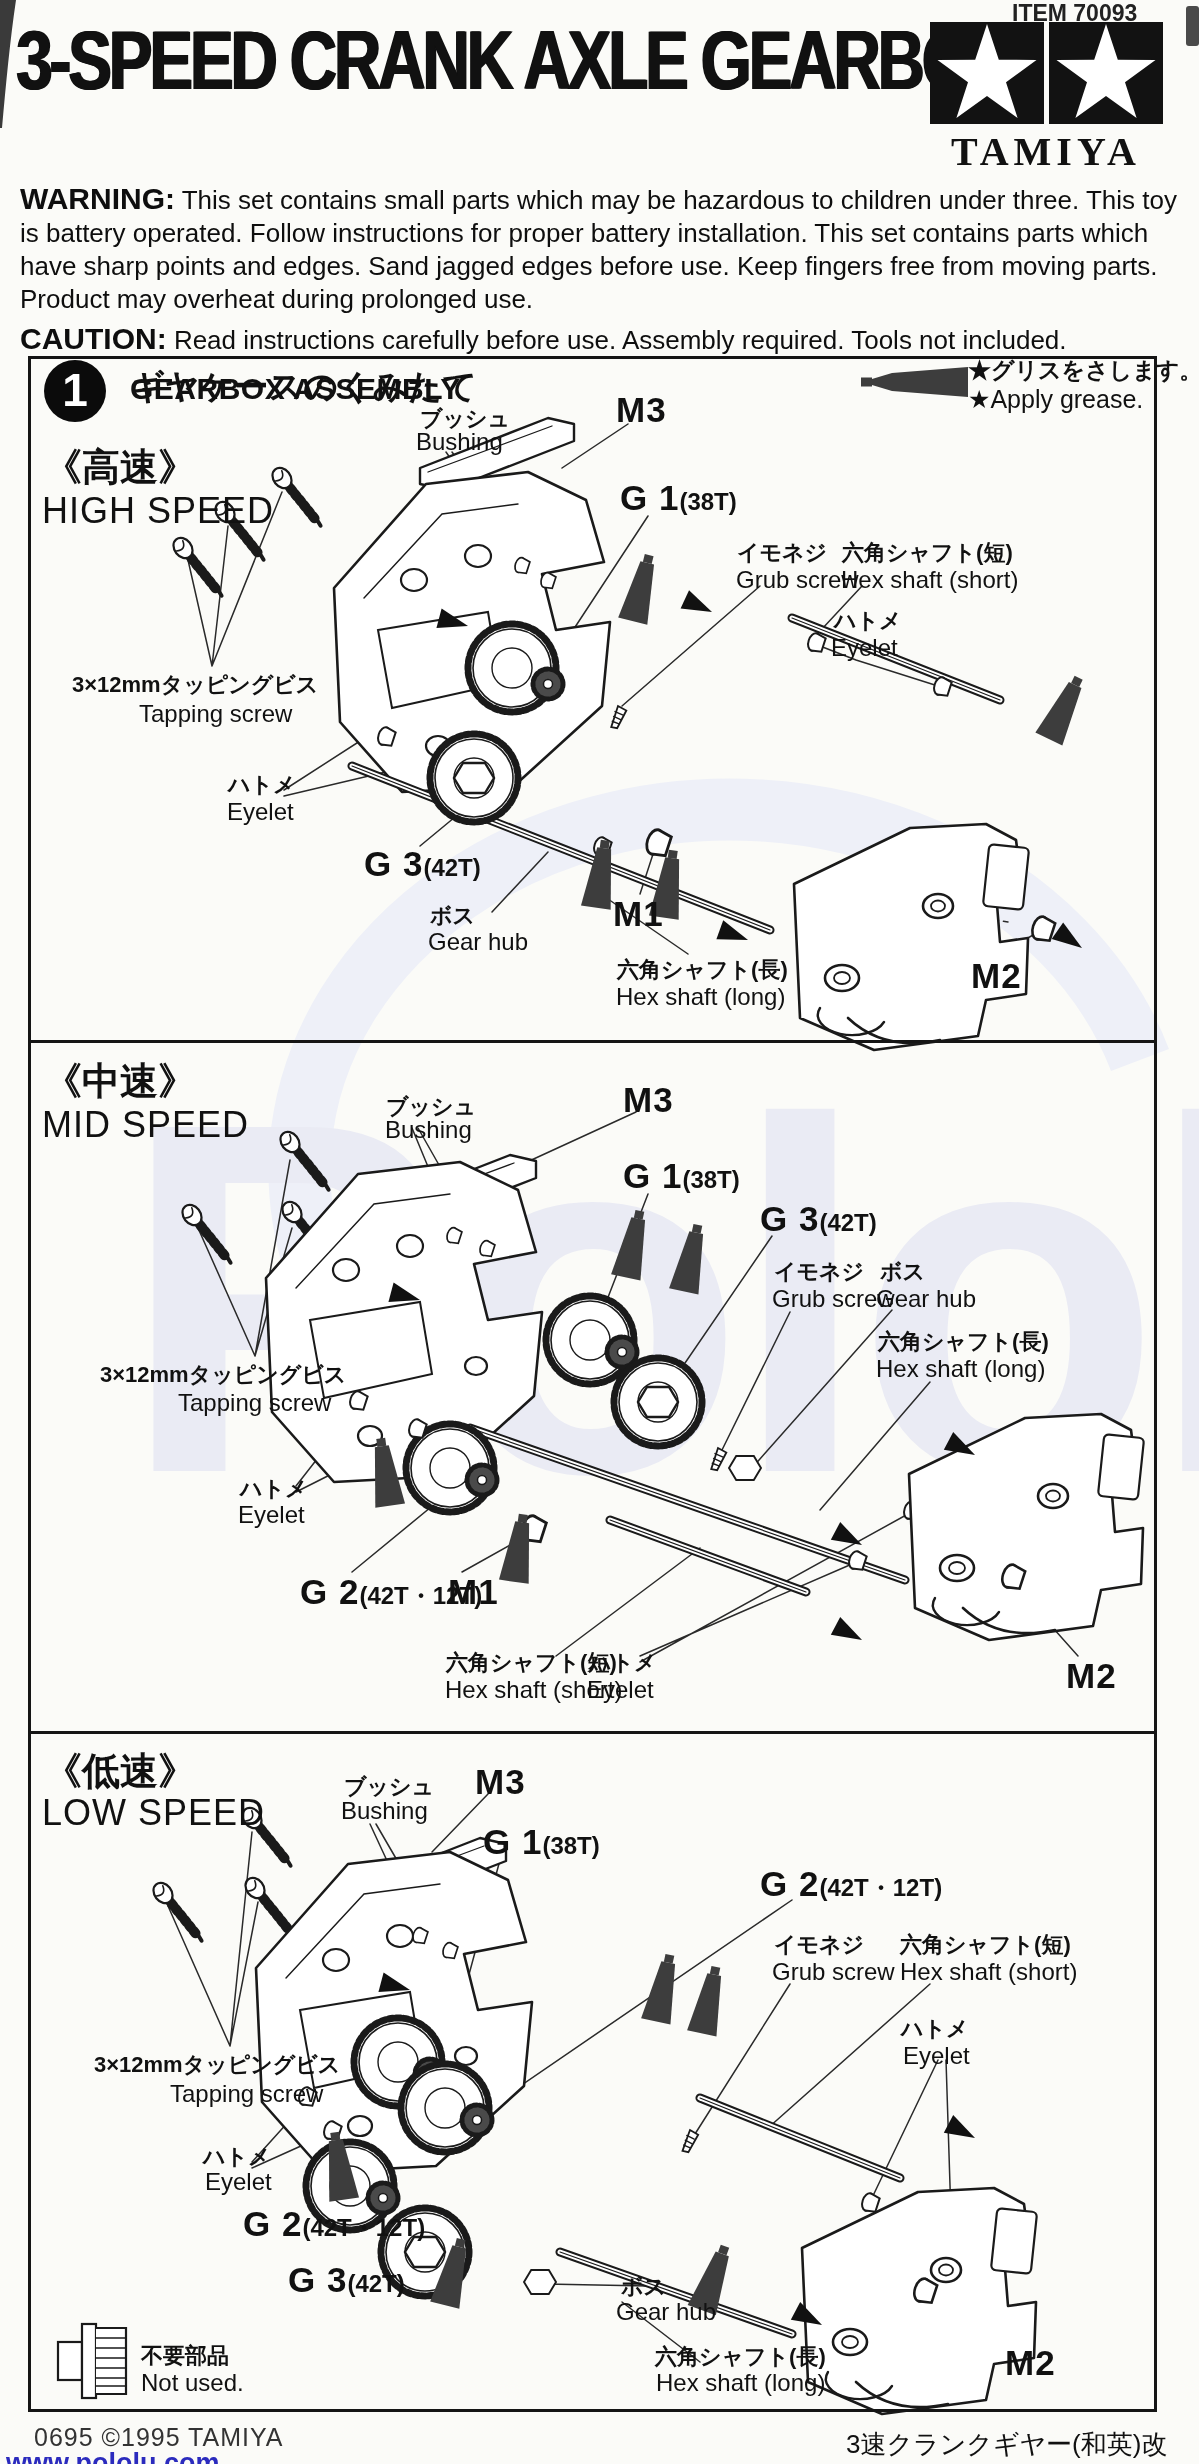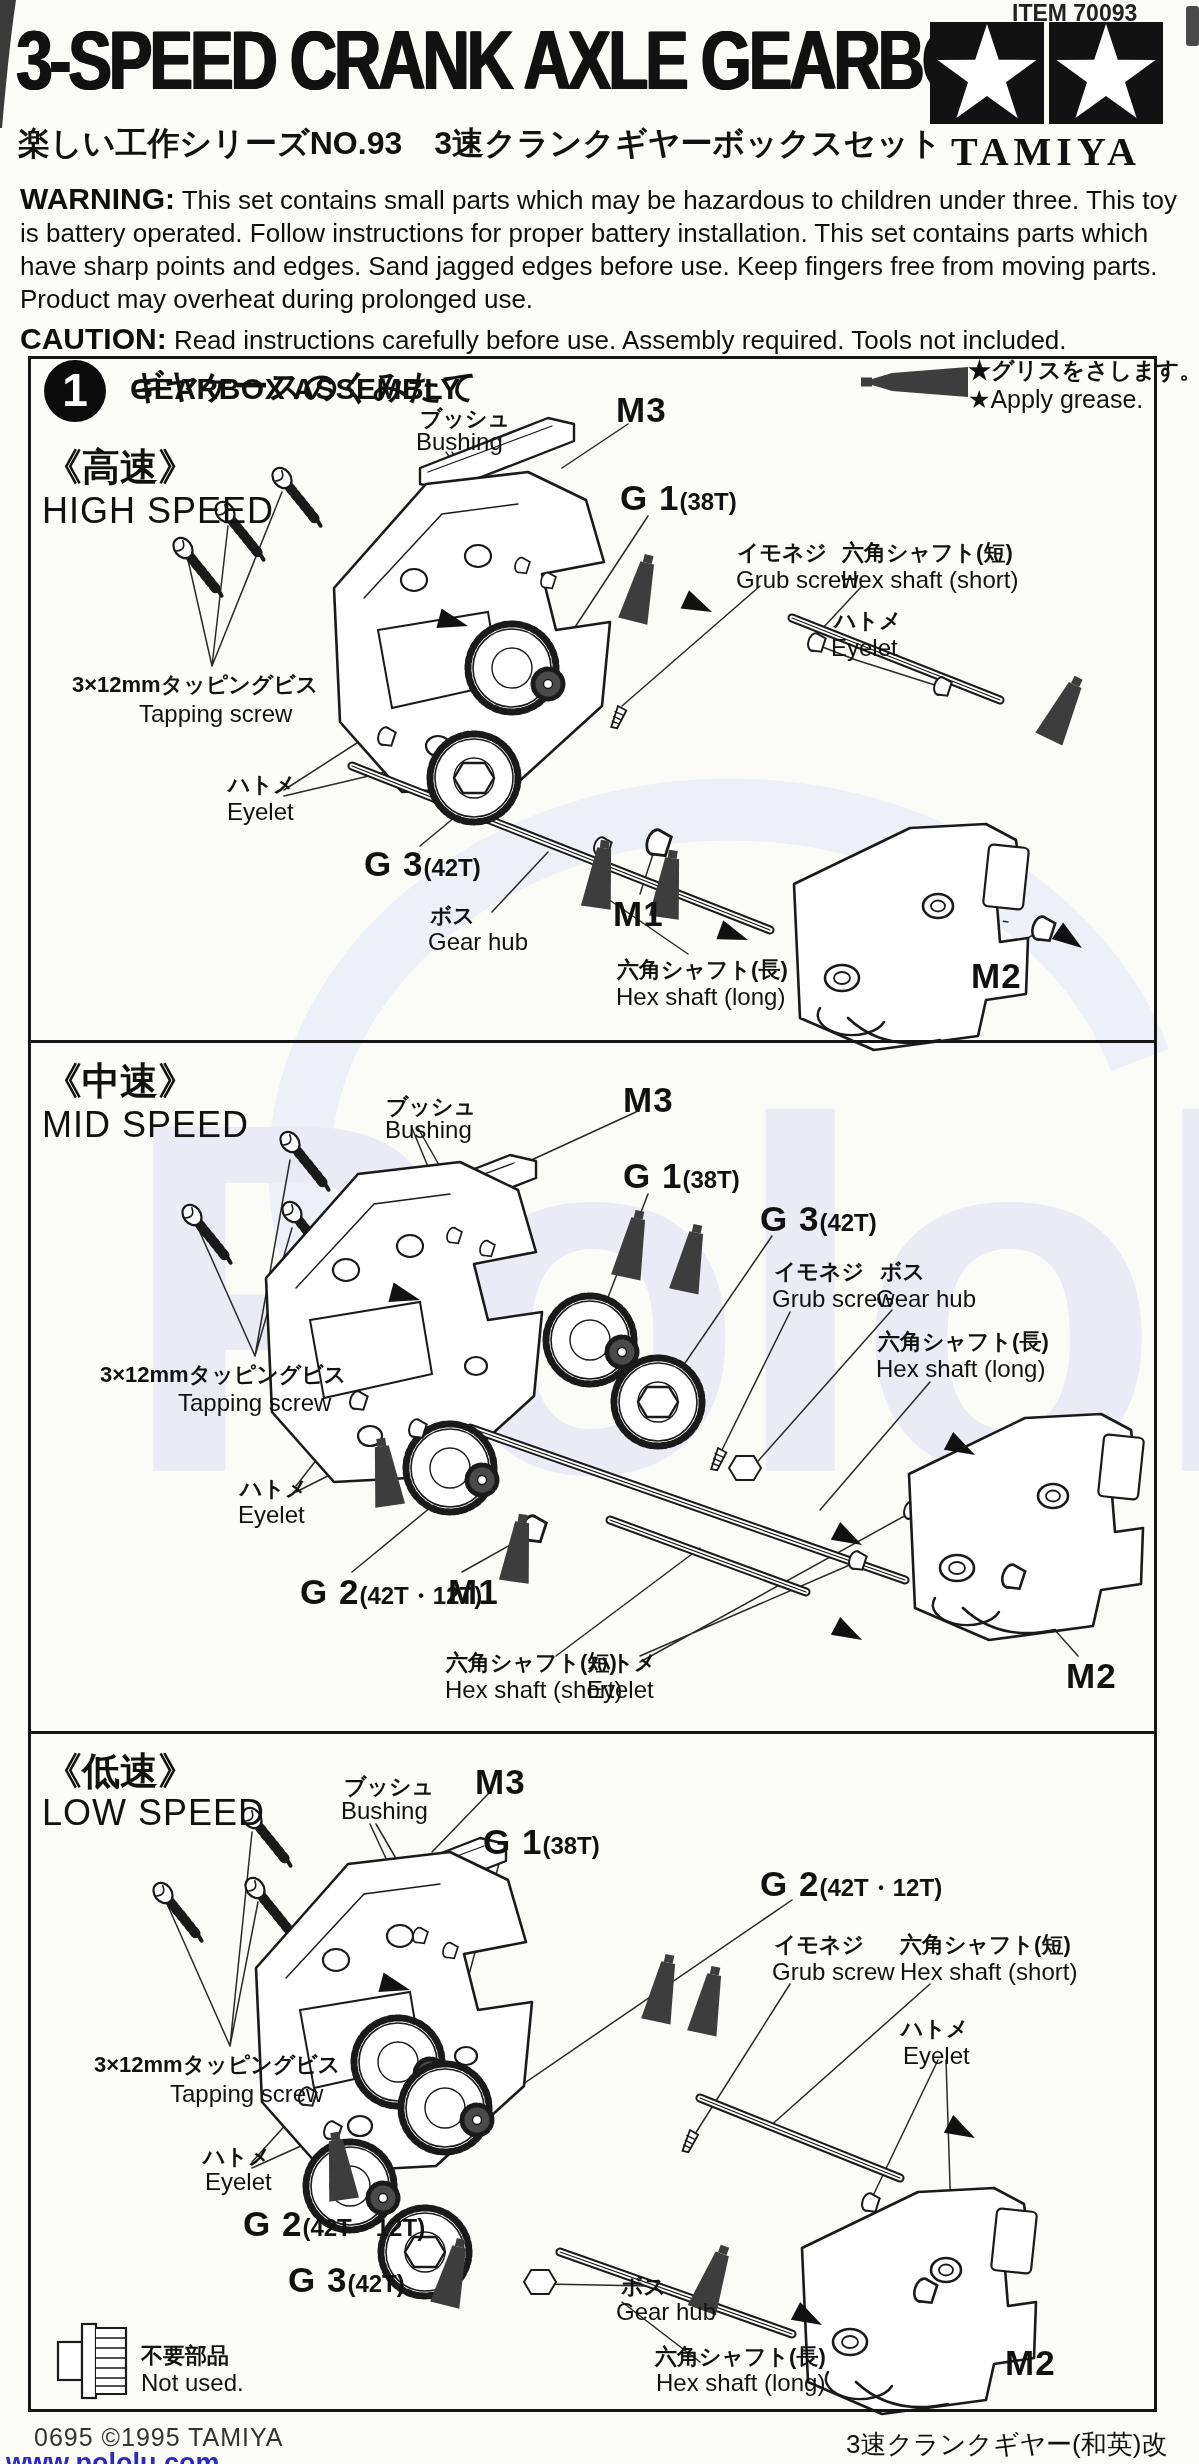--- a/index.html
+++ b/index.html
@@ -52,21 +52,20 @@
 
 <div class="sheet">
 
   <svg class="wm" width="1199" height="2464" viewBox="0 0 1199 2464">
     <path d="M 320,1280 A 430,360 0 0 1 1140,1060" fill="none" stroke="#eef0f8" stroke-width="62"></path>
   </svg>
   <div class="abs watermark-text">Pololu</div>
 
   <div class="abs item-no">ITEM 70093</div>
   <div class="abs title">3-SPEED CRANK AXLE GEARBOX</div>
-  <div class="abs subtitle">楽しい工作シリーズNO.93　3速クランクギヤーボックスセット</div>
 
   <div class="abs logo">
     <svg width="236" height="104" viewBox="0 0 236 104">
       <rect x="0" y="0" width="114" height="102" fill="#121212"></rect>
       <rect x="119" y="0" width="114" height="102" fill="#121212"></rect>
       <polygon fill="#fff" points="57,2 68.8,37.8 106.5,37.9 76,60.2 87.6,96.1 57,74 26.4,96.1 38,60.2 7.5,37.9 45.2,37.8"></polygon>
       <polygon fill="#fff" points="176,2 187.8,37.8 225.5,37.9 195,60.2 206.6,96.1 176,74 145.4,96.1 157,60.2 126.5,37.9 164.2,37.8"></polygon>
     </svg>
   </div>
   <div class="abs logo-text">TAMIYA</div>

